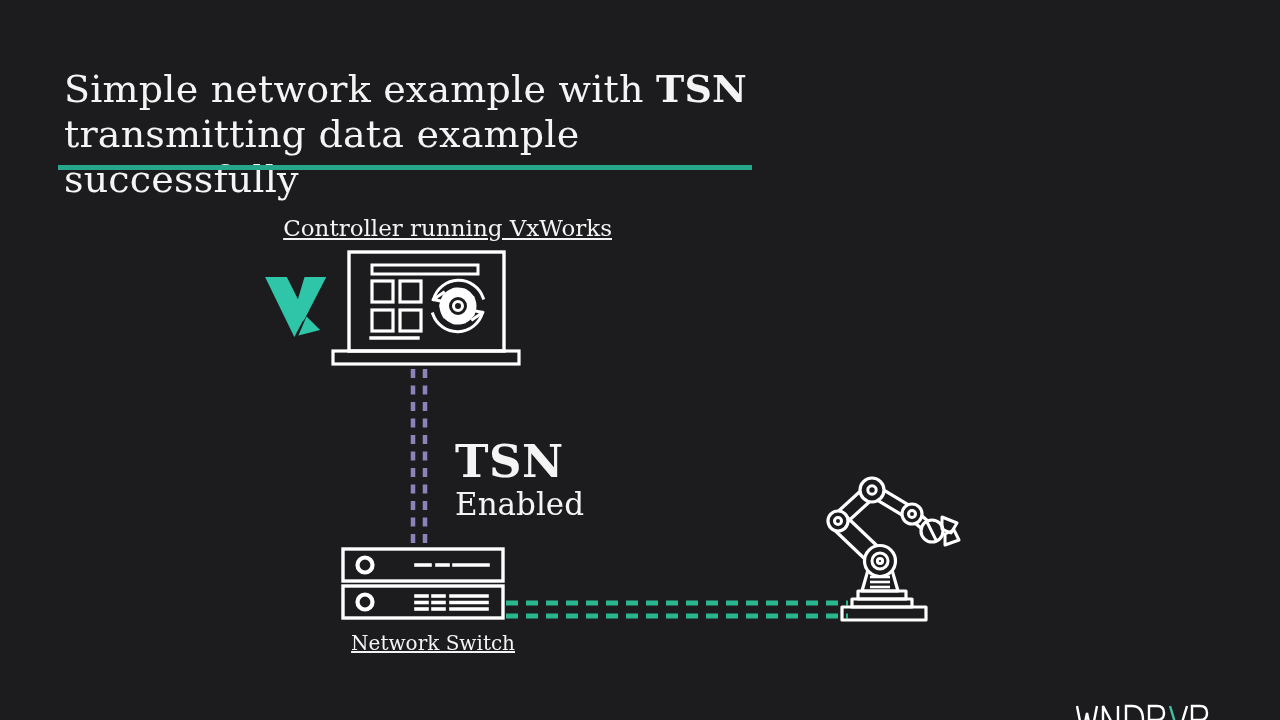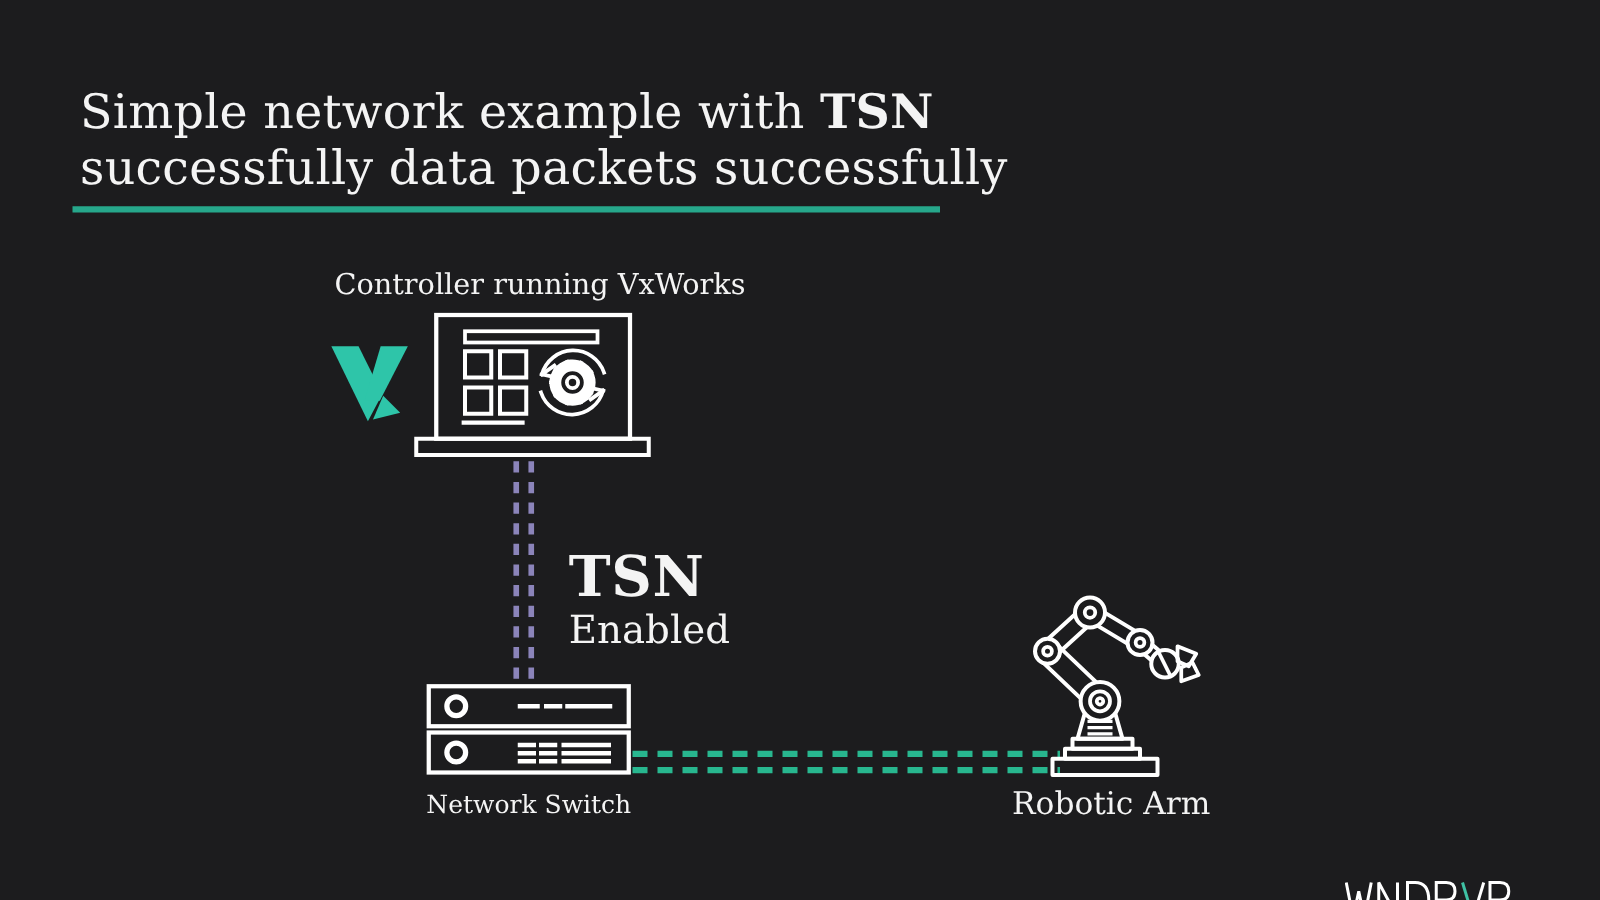--- a/index.html
+++ b/index.html
@@ -10,41 +10,41 @@
     overflow:hidden;
   }
   .abs{position:absolute;}
   .title{
     left:64px;top:18px;width:760px;
     font-size:38px;line-height:45px;font-weight:400;
     letter-spacing:.2px;
   }
   .title b{font-weight:700;}
   .title-rule{left:58px;top:117px;width:694px;height:5px;}
-  .node-label{font-size:23px;text-align:center;white-space:nowrap;}
+  .node-label{font-size:23px;text-align:right;white-space:nowrap;text-decoration:underline;}
   .lbl-controller{left:252px;top:167px;width:360px;}
   .lbl-switch{left:331px;top:583px;width:184px;font-size:20px;}
   .lbl-robot{left:809px;top:580px;width:160px;font-size:25px;}
   .tsn-label{left:455px;top:391px;}
   .tsn-label .t1{font-size:45px;font-weight:700;line-height:1.0;letter-spacing:.5px;}
   .tsn-label .t2{font-size:31px;line-height:1.1;margin-top:3px;}
   .visually-hidden{
     position:absolute;width:1px;height:1px;overflow:hidden;
     clip:rect(0 0 0 0);white-space:nowrap;
   }
   svg{display:block;}
 </style>
 </head>
 <body style="background-color: rgb(28, 28, 30);">
 
 <div class="slide" style="color: rgb(244, 244, 244); margin-top: 48px;">
 
   <div class="abs title">
     <span>Simple network example with </span><b>TSN</b><br>
-    <span>successfully data packets successfully</span>
+    <span>transmitting data example successfully</span>
   </div>
   <div class="abs title-rule" style="background-color: rgb(38, 167, 139);"></div>
 
   <svg class="abs" style="left:0;top:0;pointer-events:none;" width="1280" height="720" viewBox="0 0 1280 720">
     <g fill="none" stroke-width="4.5" stroke-dasharray="9 7.5" stroke="#8b84ba">
       <line x1="413" y1="321" x2="413" y2="500"></line>
       <line x1="425" y1="321" x2="425" y2="500"></line>
     </g>
     <g fill="none" stroke-width="5" stroke-dasharray="12 8" stroke="#28b78f">
       <line x1="506" y1="555" x2="848" y2="555"></line>
@@ -146,21 +146,20 @@
         <circle cx="64" cy="91" r="8"></circle>
         <circle cx="64" cy="91" r="2.6"></circle>
         <line x1="111" y1="52" x2="120" y2="70"></line>
 
         <path d="M126,47 l15,6 l-6,10 l-9,-4 z"></path>
         <path d="M129,75 l14,-5 l-5,-10 l-9,4 z"></path>
       </g>
     </g>
   </svg>
 
-  <div class="abs node-label lbl-robot">Robotic Arm</div>
 
   <div class="abs" style="left:1076px;top:655px;">
     <span class="visually-hidden">WNDRVR</span>
     <svg width="142" height="34" viewBox="0 0 142 34">
       <g fill="none" stroke-width="2.4" stroke-linecap="butt" stroke-linejoin="miter" stroke="#ffffff">
         <path d="M1,3 L6.5,31 L11,10 L15.5,31 L21,3"></path>
         <path d="M27,31 V3 L42,31 V3"></path>
         <path d="M50,31 V3 H56 C64,3 67,9 67,17 C67,25 64,31 56,31 Z"></path>
         <path d="M73,31 V3 H81 C86,3 88,6 88,10 C88,14 86,17 81,17 H73 M81,17 L88,31"></path>
         <path d="M111,3 L102.5,31"></path>

